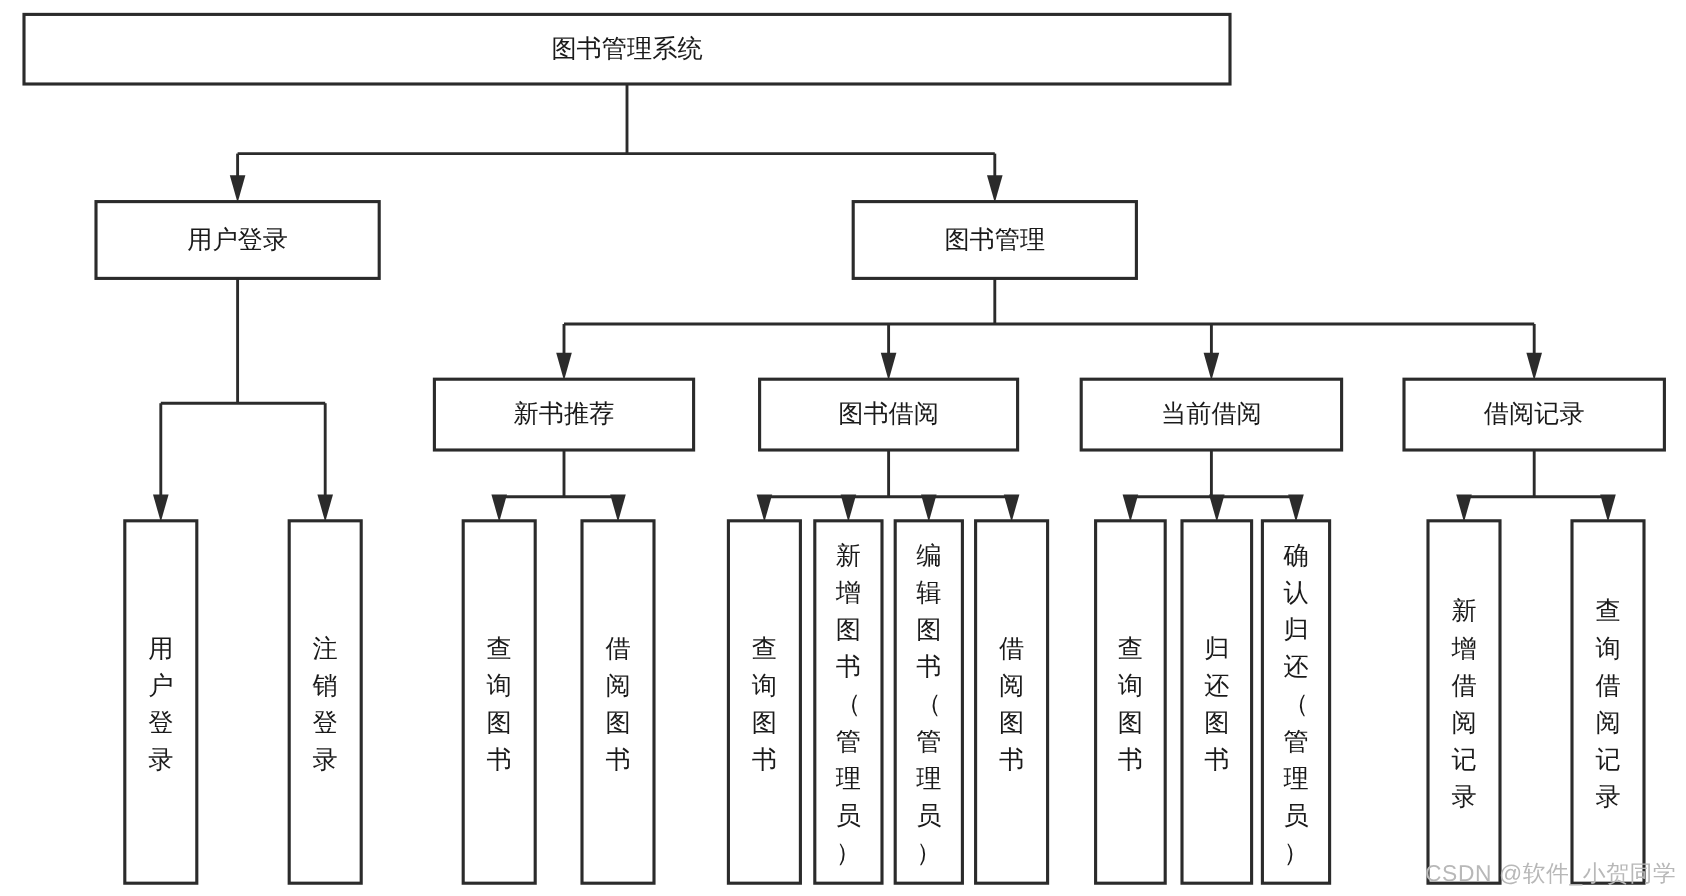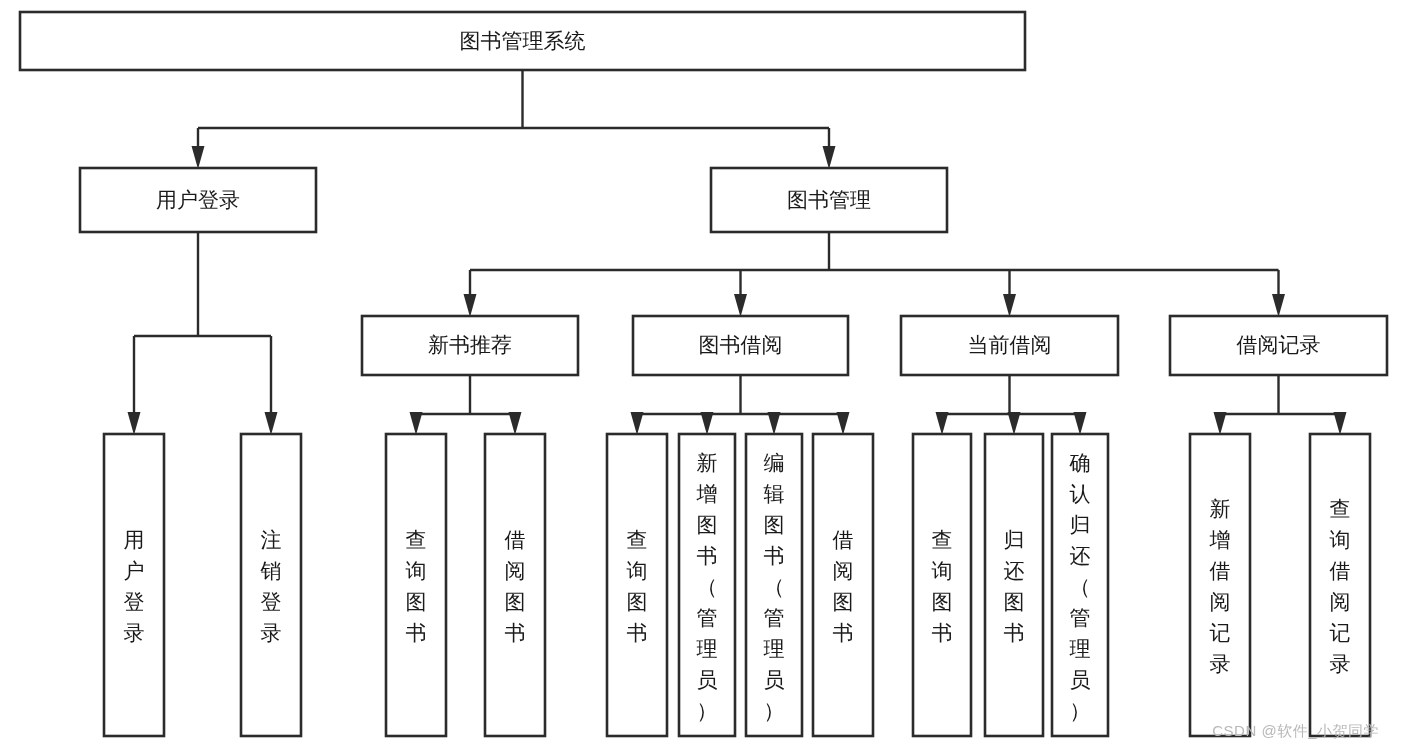--- a/index.html
+++ b/index.html
@@ -50,24 +50,24 @@
     dominant-baseline: middle;
   }
   .node-label-v {
     font-family: "Liberation Sans", "DejaVu Sans", sans-serif;
     font-size: 21px;
     fill: #1a1a1a;
     text-anchor: middle;
   }
   .watermark-text {
     position: absolute;
-    right: 26px;
+    right: 8px;
     bottom: 6px;
     font-family: "Liberation Sans", "DejaVu Sans", sans-serif;
-    font-size: 15px;
+    font-size: 19px;
     color: #b8b8b8;
     letter-spacing: 0.5px;
     white-space: nowrap;
     user-select: none;
   }
 </style>
 </head>
 <body>
 
 <div id="diagram-root">

